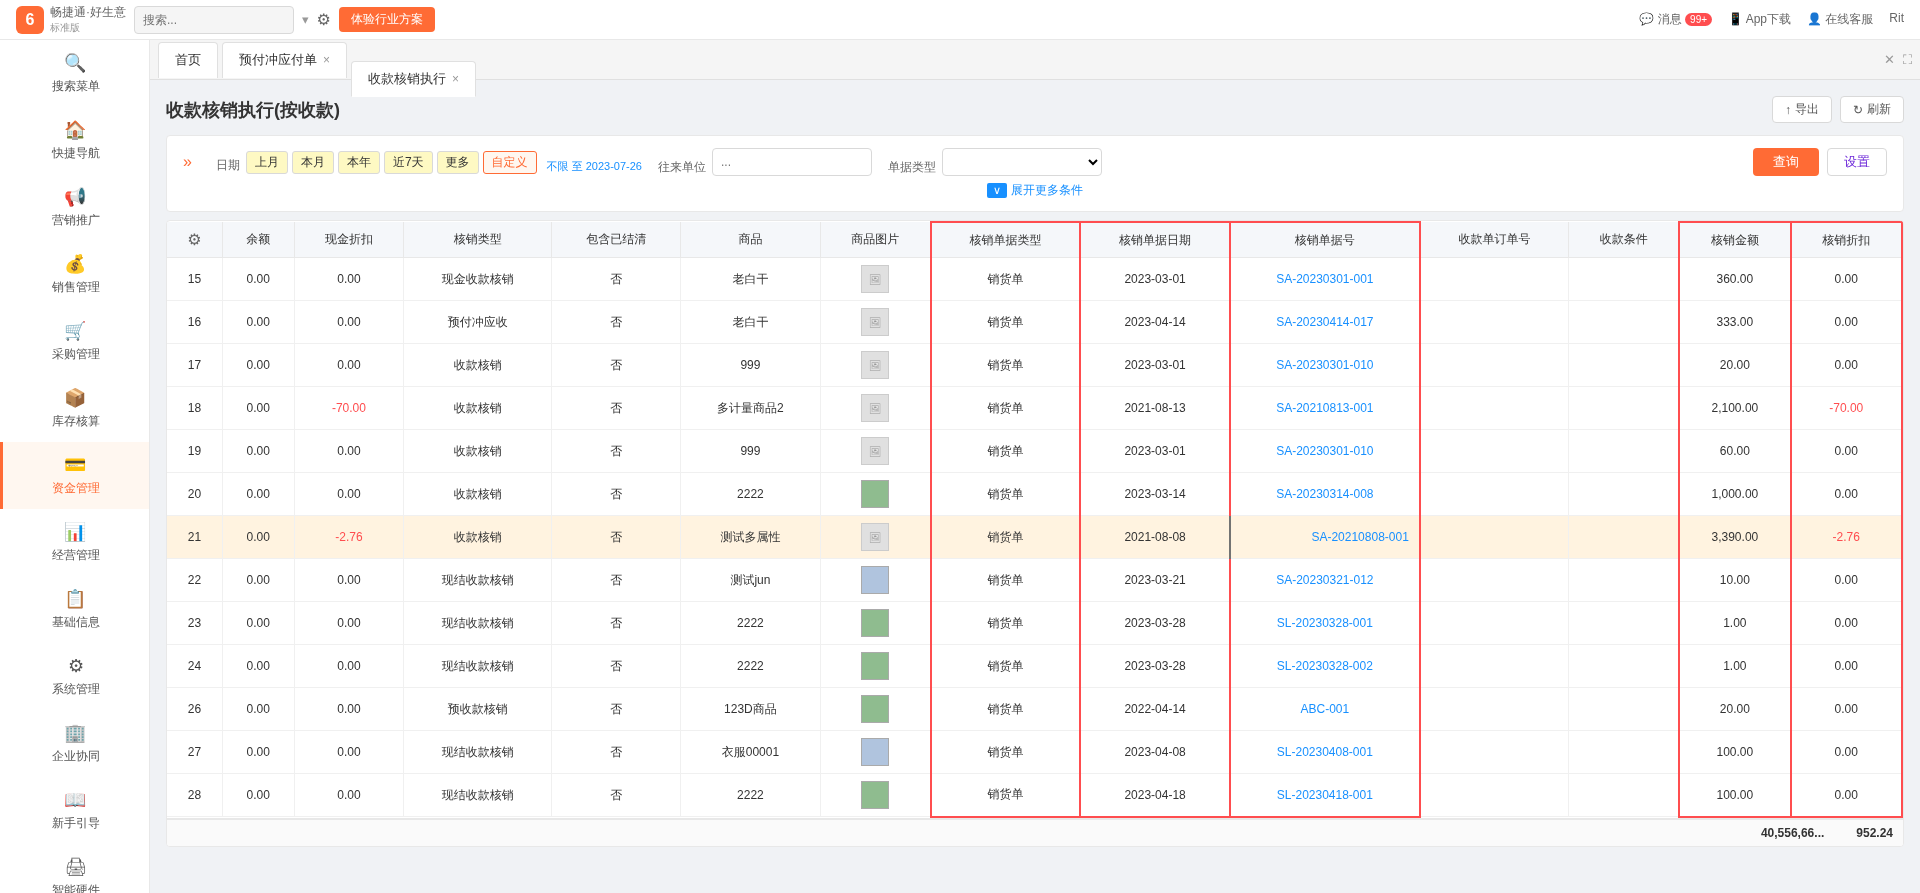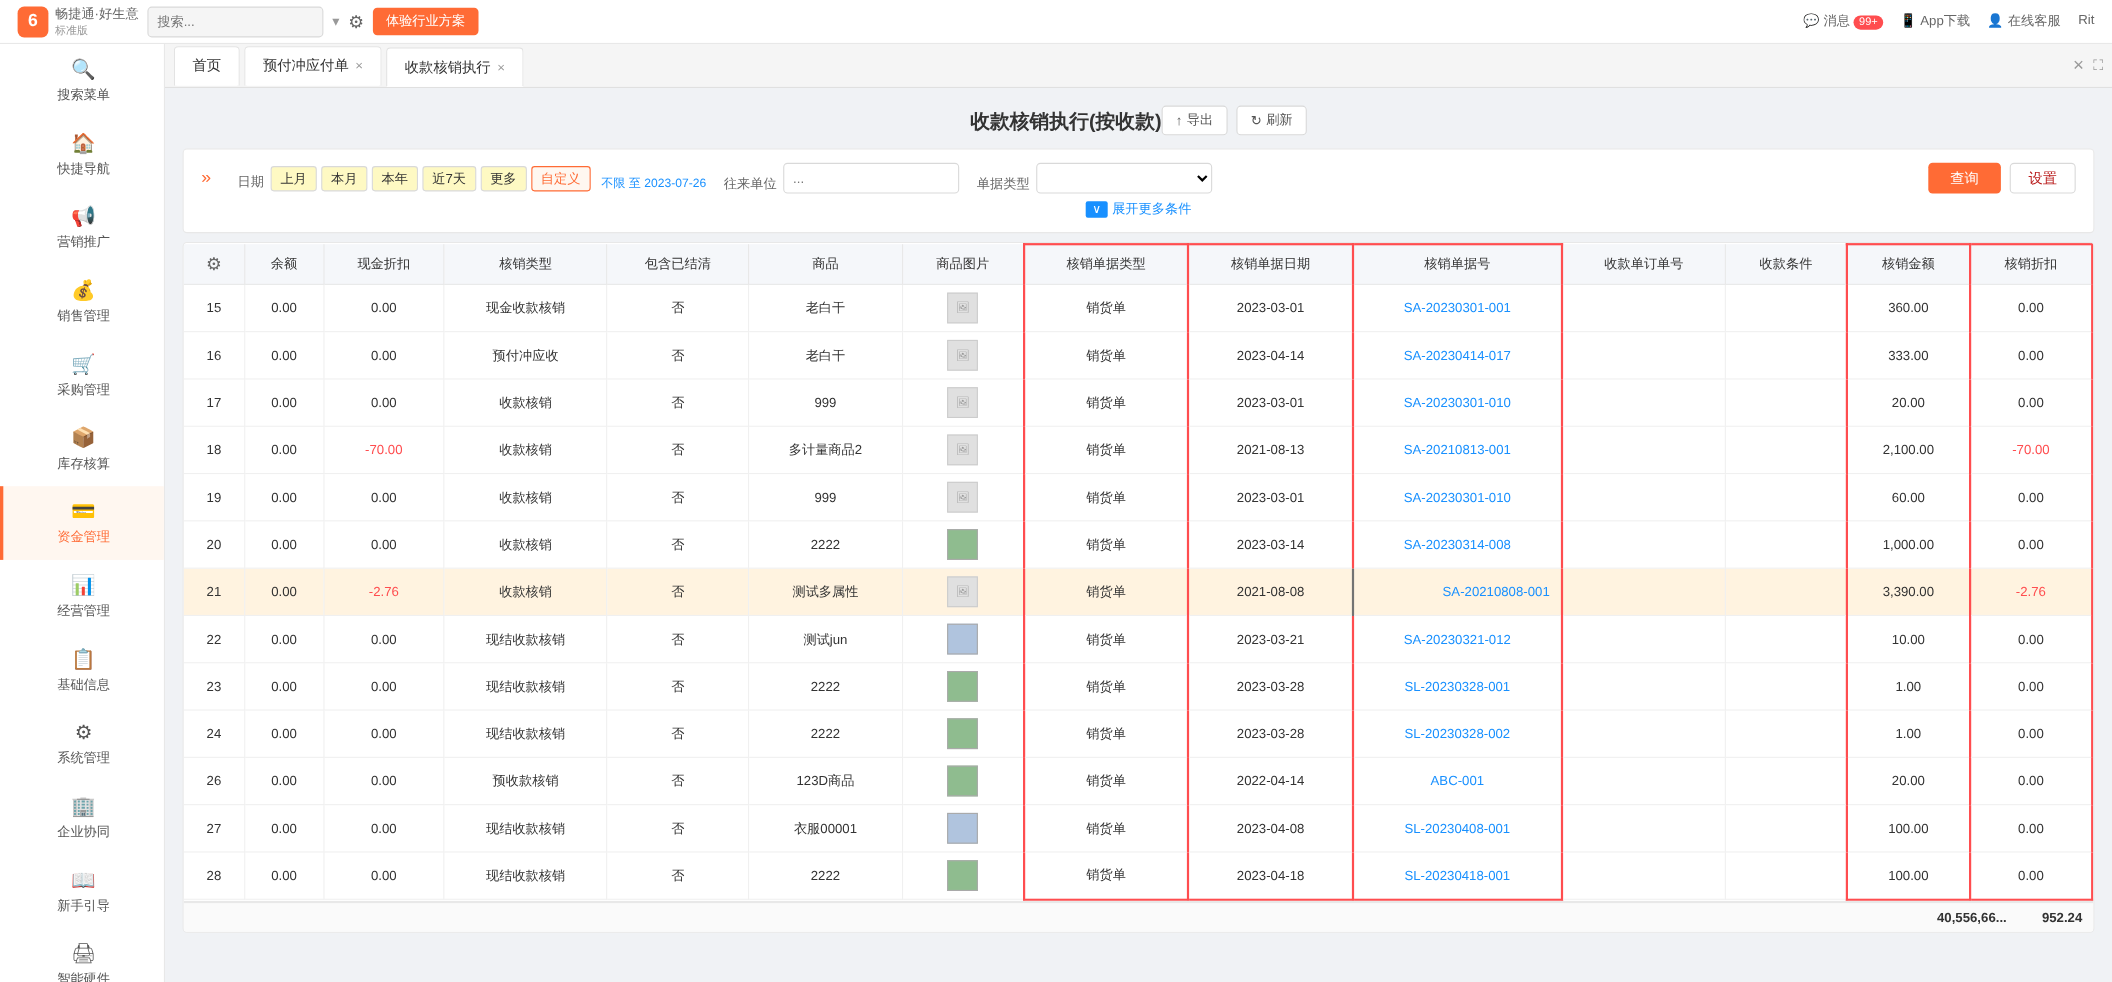--- a/index.html
+++ b/index.html
@@ -33,47 +33,47 @@
     .sidebar-item { display: flex; flex-direction: column; align-items: center; padding: 12px 8px; cursor: pointer; color: #555; font-size: 12px; gap: 4px; border-left: 3px solid transparent; }
     .sidebar-item.active { background: #fff7f0; color: #ff6b35; border-left-color: #ff6b35; }
     .sidebar-icon { font-size: 18px; }
 
     
     .main { flex: 1; display: flex; flex-direction: column; overflow: hidden; }
 
     
     .tab-bar { display: flex; align-items: center; background: #f5f5f5; border-bottom: 1px solid #e0e0e0; height: 40px; padding: 0 8px; }
     .tab { display: flex; align-items: center; gap: 6px; padding: 0 16px; height: 36px; border: 1px solid #e0e0e0; border-bottom: none; border-radius: 4px 4px 0 0; background: #fff; font-size: 13px; cursor: pointer; color: #333; margin-right: 4px; }
-    .tab.active { background: #fff; color: #333; border-bottom: 1px solid #fff; position: relative; top: 1px; }
+    .tab.active { background: #fff; color: #333; border-bottom: 1px solid #fff; position: relative; top: 19px; }
     .tab.home { color: #333; }
     .tab-close { color: #999; font-size: 12px; cursor: pointer; }
     .tab-bar-right { margin-left: auto; display: flex; gap: 8px; }
 
     
     .page { flex: 1; overflow: auto; padding: 16px; background: #f0f2f5; }
 
     
-    .page-header { display: flex; align-items: center; justify-content: center; margin-bottom: 12px; }
+    .page-header { display: flex; align-items: center; justify-content: space-between; margin-bottom: 12px; }
     .page-title { font-size: 18px; font-weight: 600; color: #333; }
     .page-actions { display: flex; gap: 8px; }
     .btn-action { display: flex; align-items: center; gap: 4px; padding: 4px 12px; border: 1px solid #d9d9d9; border-radius: 4px; background: #fff; font-size: 12px; cursor: pointer; color: #555; }
 
     
     .filter-bar { background: #fff; border: 1px solid #e8e8e8; border-radius: 4px; padding: 12px 16px; margin-bottom: 8px; }
     .filter-row { display: flex; align-items: center; gap: 16px; flex-wrap: wrap; }
     .filter-item { display: flex; align-items: flex-end; gap: 6px; font-size: 12px; }
     .filter-label { color: #666; white-space: nowrap; }
     .filter-date-btns { display: flex; gap: 4px; }
     .filter-date-btn { padding: 2px 8px; border: 1px solid #d9d9d9; border-radius: 3px; background: #fef9c3; font-size: 12px; cursor: pointer; color: #333; }
     .filter-date-btn.custom { background: #fff7f0; border-color: #ff6b35; color: #ff6b35; }
     .filter-date-range { color: #1890ff; font-size: 11px; margin-top: 2px; }
     .filter-input { height: 28px; border: 1px solid #d9d9d9; border-radius: 4px; padding: 0 8px; font-size: 12px; width: 160px; }
     .filter-select { height: 28px; border: 1px solid #d9d9d9; border-radius: 4px; padding: 0 8px; font-size: 12px; width: 160px; background: #fff; }
     .btn-query { background: #ff6b35; color: white; border: none; border-radius: 4px; padding: 4px 20px; font-size: 13px; cursor: pointer; }
-    .btn-settings { background: #fff; color: #b91c1c; border: 1px solid #d9d9d9; border-radius: 4px; padding: 4px 16px; font-size: 13px; cursor: pointer; }
+    .btn-settings { background: #fff; color: #6d28d9; border: 1px solid #d9d9d9; border-radius: 4px; padding: 4px 16px; font-size: 13px; cursor: pointer; }
     .filter-expand { display: flex; align-items: center; justify-content: center; gap: 4px; color: #1890ff; font-size: 12px; cursor: pointer; margin-top: 6px; }
     .filter-expand-icon { display: flex; align-items: center; background: #1890ff; color: white; border-radius: 2px; padding: 1px 6px; font-size: 11px; }
 
     
     .table-container { background: #fff; border: 1px solid #e8e8e8; border-radius: 4px; overflow: auto; }
     .data-table { width: 100%; border-collapse: collapse; font-size: 12px; }
     .data-table th { background: #f5f7fa; border-bottom: 1px solid #e8e8e8; border-right: 1px solid #e8e8e8; padding: 8px 10px; text-align: center; color: #333; font-weight: 500; white-space: nowrap; }
     .data-table td { border-bottom: 1px solid #f0f0f0; border-right: 1px solid #f0f0f0; padding: 7px 10px; text-align: center; white-space: nowrap; }
     .data-table tr.highlighted td { background: #fff3e0; }
     .link-text { color: #1890ff; cursor: pointer; text-decoration: none; }

